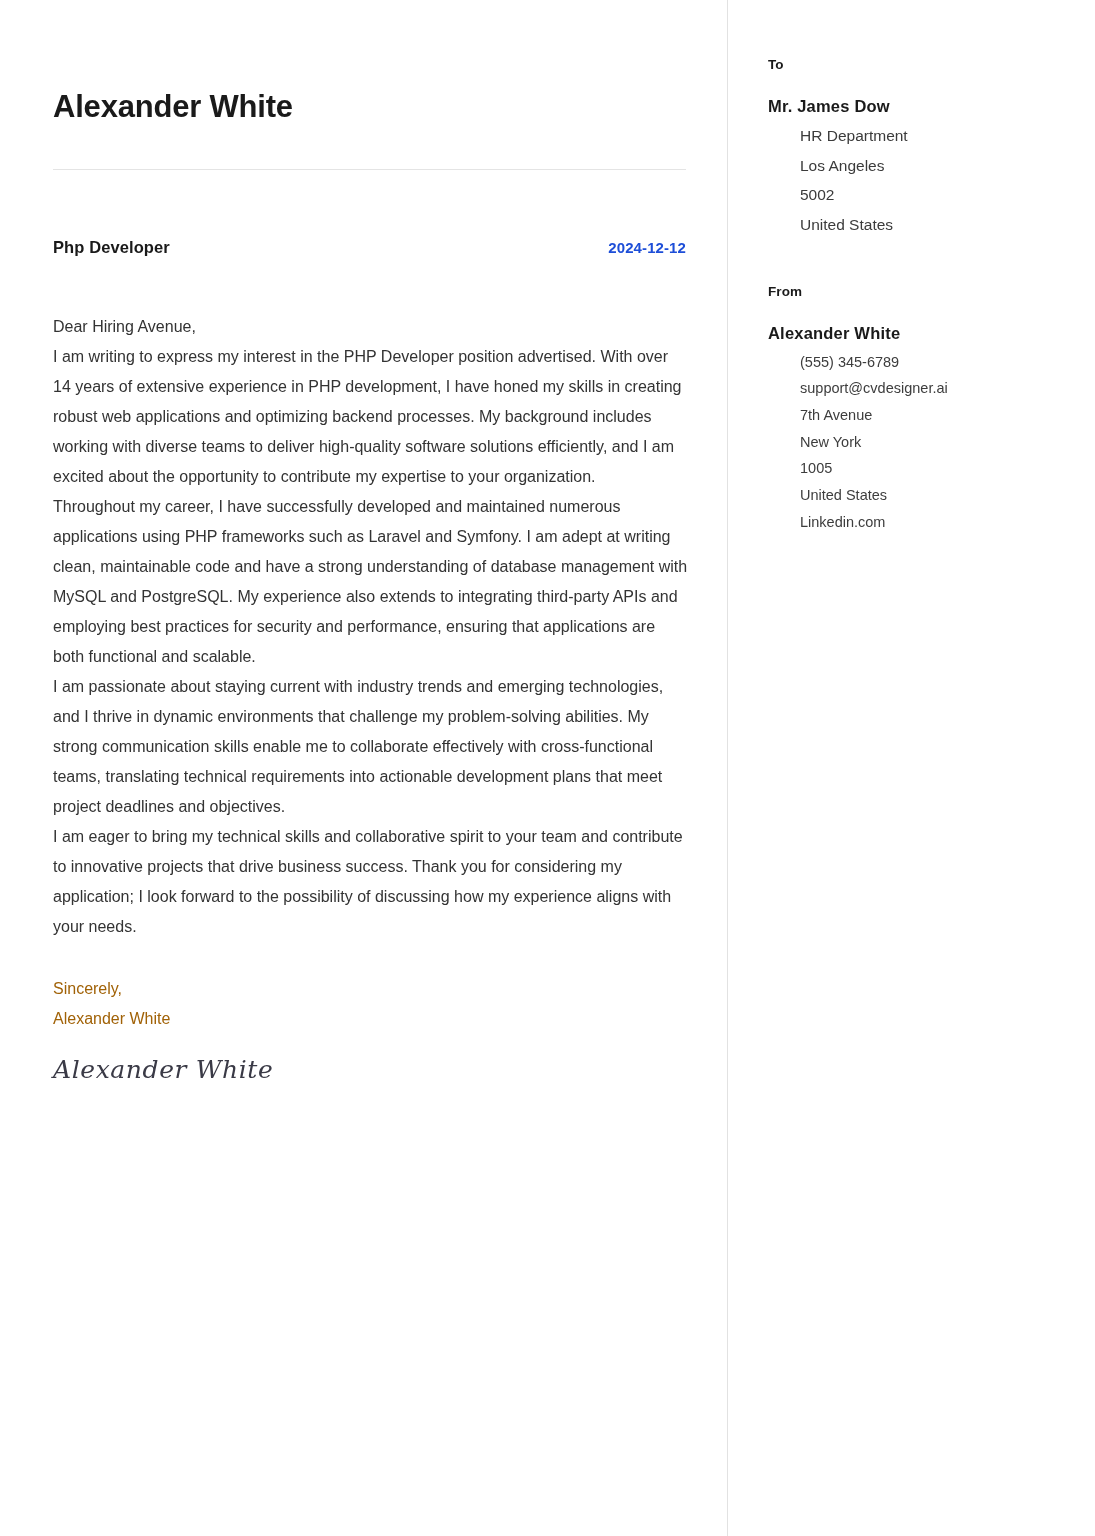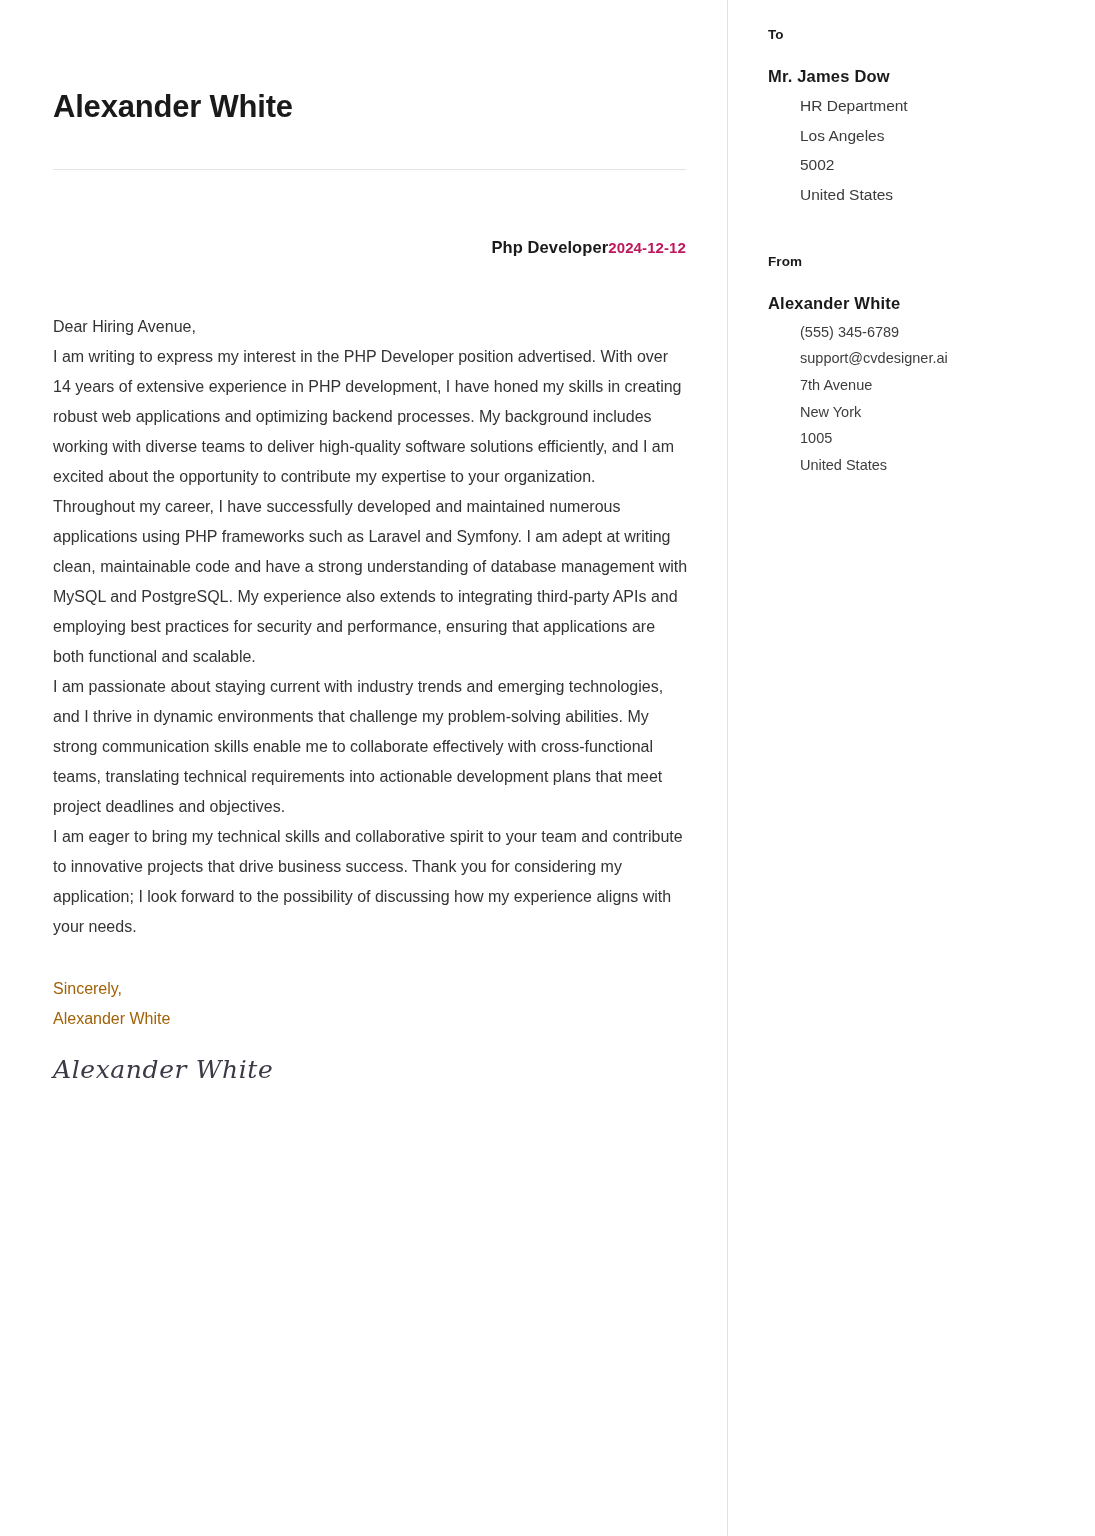--- a/index.html
+++ b/index.html
@@ -51,37 +51,37 @@
 
   .divider-horizontal {
     margin-top: 42px;
     height: 1px;
     width: 633px;
     background: #e4e4e4;
   }
 
   .meta-row {
     display: flex;
-    justify-content: flex-end;
+    justify-content: space-between;
     align-items: baseline;
     margin-top: 68px;
     width: 633px;
   }
 
   .job-title {
     font-size: 16.5px;
     font-weight: bold;
     color: #1a1a1a;
     letter-spacing: 0.1px;
   }
 
   .letter-date {
     font-size: 15px;
     font-weight: bold;
-    color: #be185d;
+    color: #1d4ed8;
     letter-spacing: 0.1px;
   }
 
   .salutation {
     margin-top: 55px;
     font-size: 16px;
     color: #333333;
     line-height: 30px;
   }
 
@@ -106,21 +106,21 @@
     font-style: italic;
     font-size: 25px;
     color: #3a3a46;
     letter-spacing: 0.6px;
     line-height: 1.1;
   }
 
   
   .sidebar {
     width: 297px;
-    padding: 27px 30px 0 41px;
+    padding: 57px 30px 0 41px;
   }
 
   .sidebar-section + .sidebar-section {
     margin-top: 45px;
   }
 
   .sidebar-heading {
     font-size: 13.5px;
     font-weight: bold;
     color: #1a1a1a;
@@ -206,18 +206,19 @@
     <div class="sidebar-section">
       <div class="sidebar-heading">From</div>
       <div class="sidebar-recipient">Alexander White</div>
       <div class="sidebar-lines compact">
         <div class="sidebar-line">(555) 345-6789</div>
         <div class="sidebar-line">support@cvdesigner.ai</div>
         <div class="sidebar-line">7th Avenue</div>
         <div class="sidebar-line">New York</div>
         <div class="sidebar-line">1005</div>
         <div class="sidebar-line">United States</div>
+        <div class="sidebar-line">Linkedin.com</div>
       </div>
     </div>
 
   </div>
 
 </div>
 
 </body></html>

